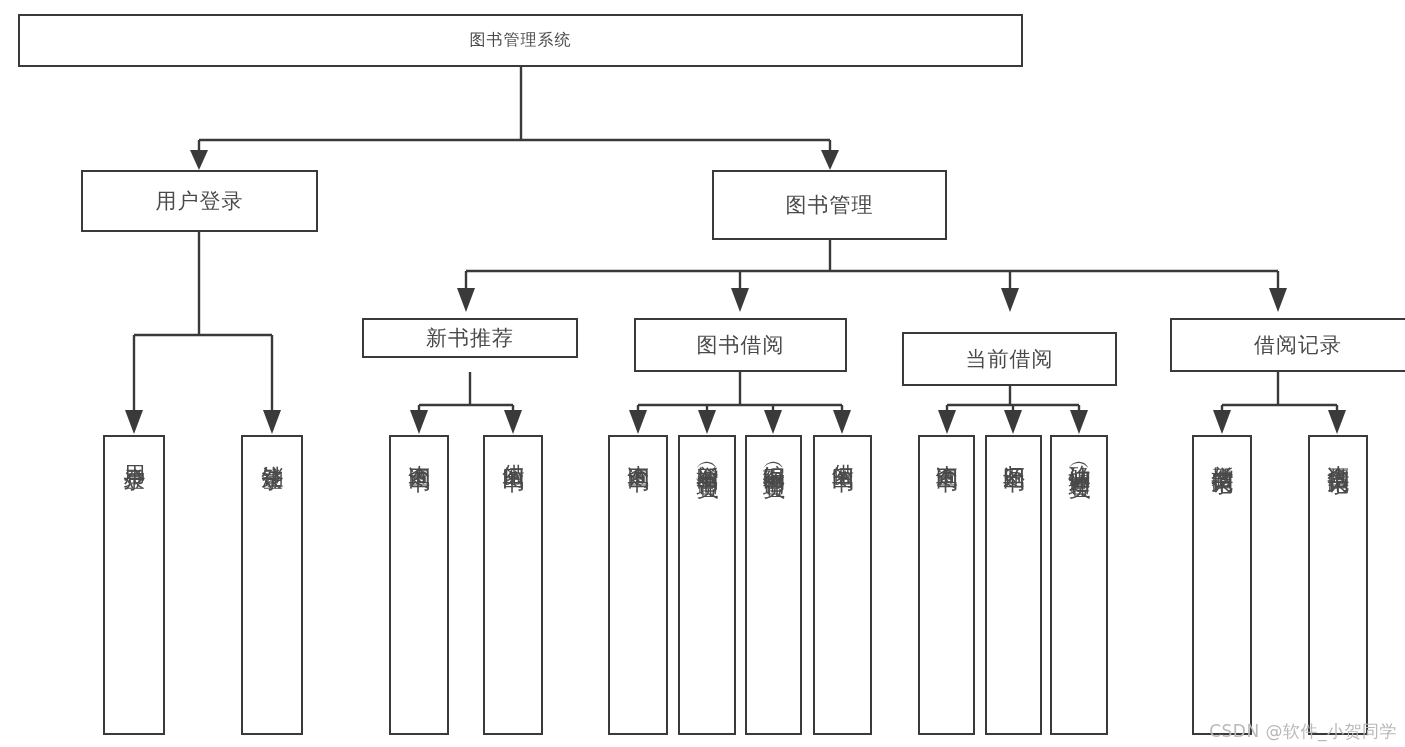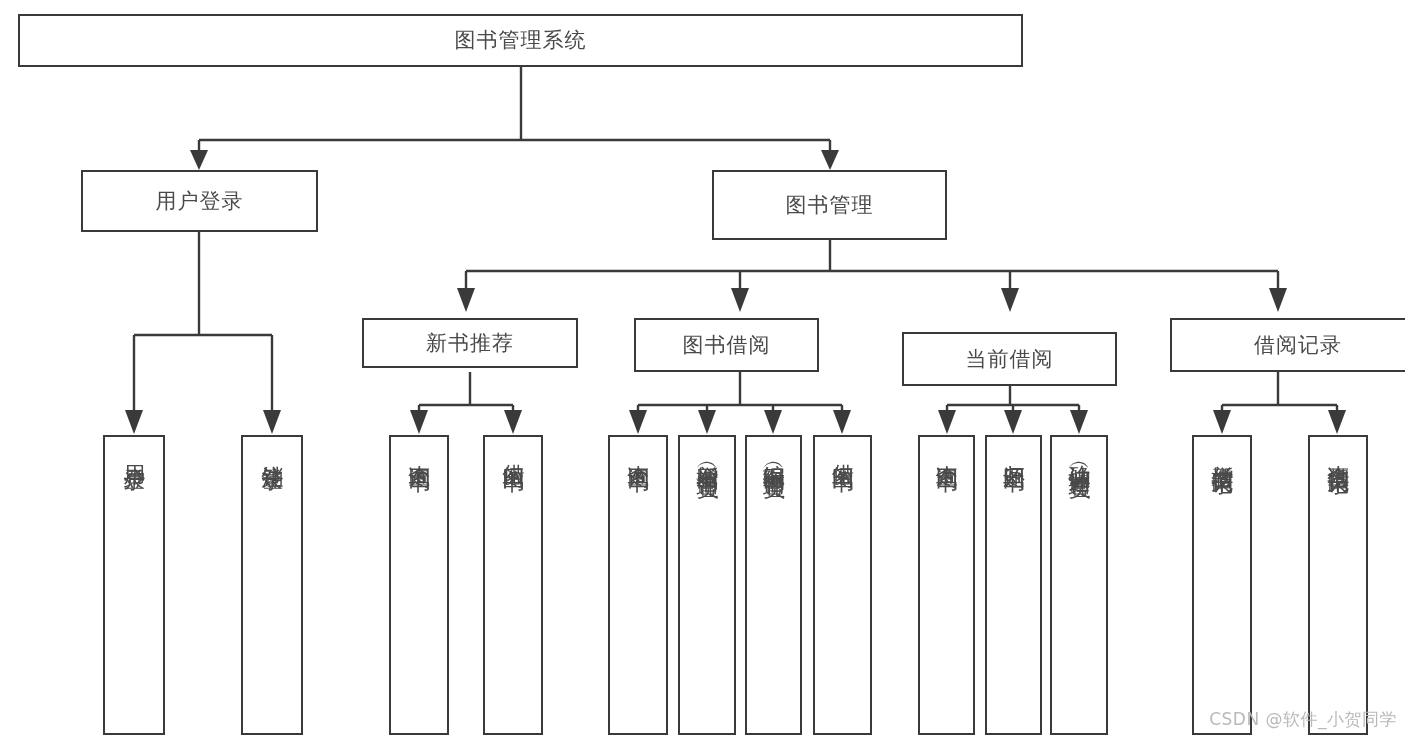--- a/index.html
+++ b/index.html
@@ -27,21 +27,21 @@
     justify-content: center;
   }
   .node .label {
     color: #4a4a4a;
     font-size: 21px;
     line-height: 1.15;
     letter-spacing: 1px;
     white-space: nowrap;
     text-align: center;
   }
-  .node.root .label { font-size: 21px; }
+  .node.root .label { font-size: 16px; }
   .node.mid .label  { font-size: 21px; }
   .node.leaf {
     align-items: flex-start;
     justify-content: center;
     padding-top: 10px;
   }
   .node.leaf .label {
     writing-mode: vertical-rl;
     text-orientation: upright;
     font-size: 22px;
@@ -60,21 +60,21 @@
   }
   svg.wires path, svg.wires line {
     stroke: #3a3a3a;
     stroke-width: 2.4;
     fill: none;
   }
   svg.wires polygon { fill: #3a3a3a; }
   #watermark {
     position: absolute;
     right: 8px;
-    bottom: 16px;
+    bottom: 4px;
     color: #b9b9b9;
     font-size: 17px;
     letter-spacing: 0.5px;
     white-space: nowrap;
     user-select: none;
   }
 </style>
 </head>
 <body>
 
@@ -146,24 +146,24 @@
     <span class="label">图书管理系统</span>
   </div>
 
   <div class="node mid" style="left:81px; top:170px; width:237px; height:62px;">
     <span class="label">用户登录</span>
   </div>
   <div class="node mid" style="left:712px; top:170px; width:235px; height:70px;">
     <span class="label">图书管理</span>
   </div>
 
-  <div class="node mid" style="left:362px; top:318px; width:216px; height:50px;">
+  <div class="node mid" style="left:362px; top:318px; width:216px; height:40px;">
     <span class="label">新书推荐</span>
   </div>
-  <div class="node mid" style="left:634px; top:318px; width:185px; height:54px;">
+  <div class="node mid" style="left:634px; top:318px; width:213px; height:54px;">
     <span class="label">图书借阅</span>
   </div>
   <div class="node mid" style="left:902px; top:318px; width:215px; height:54px;margin-top:14px;">
     <span class="label">当前借阅</span>
   </div>
   <div class="node mid" style="left:1170px; top:318px; width:256px; height:54px;">
     <span class="label">借阅记录</span>
   </div>
 
   <div class="node leaf" style="left:103px; top:435px; width:62px; height:300px;">

